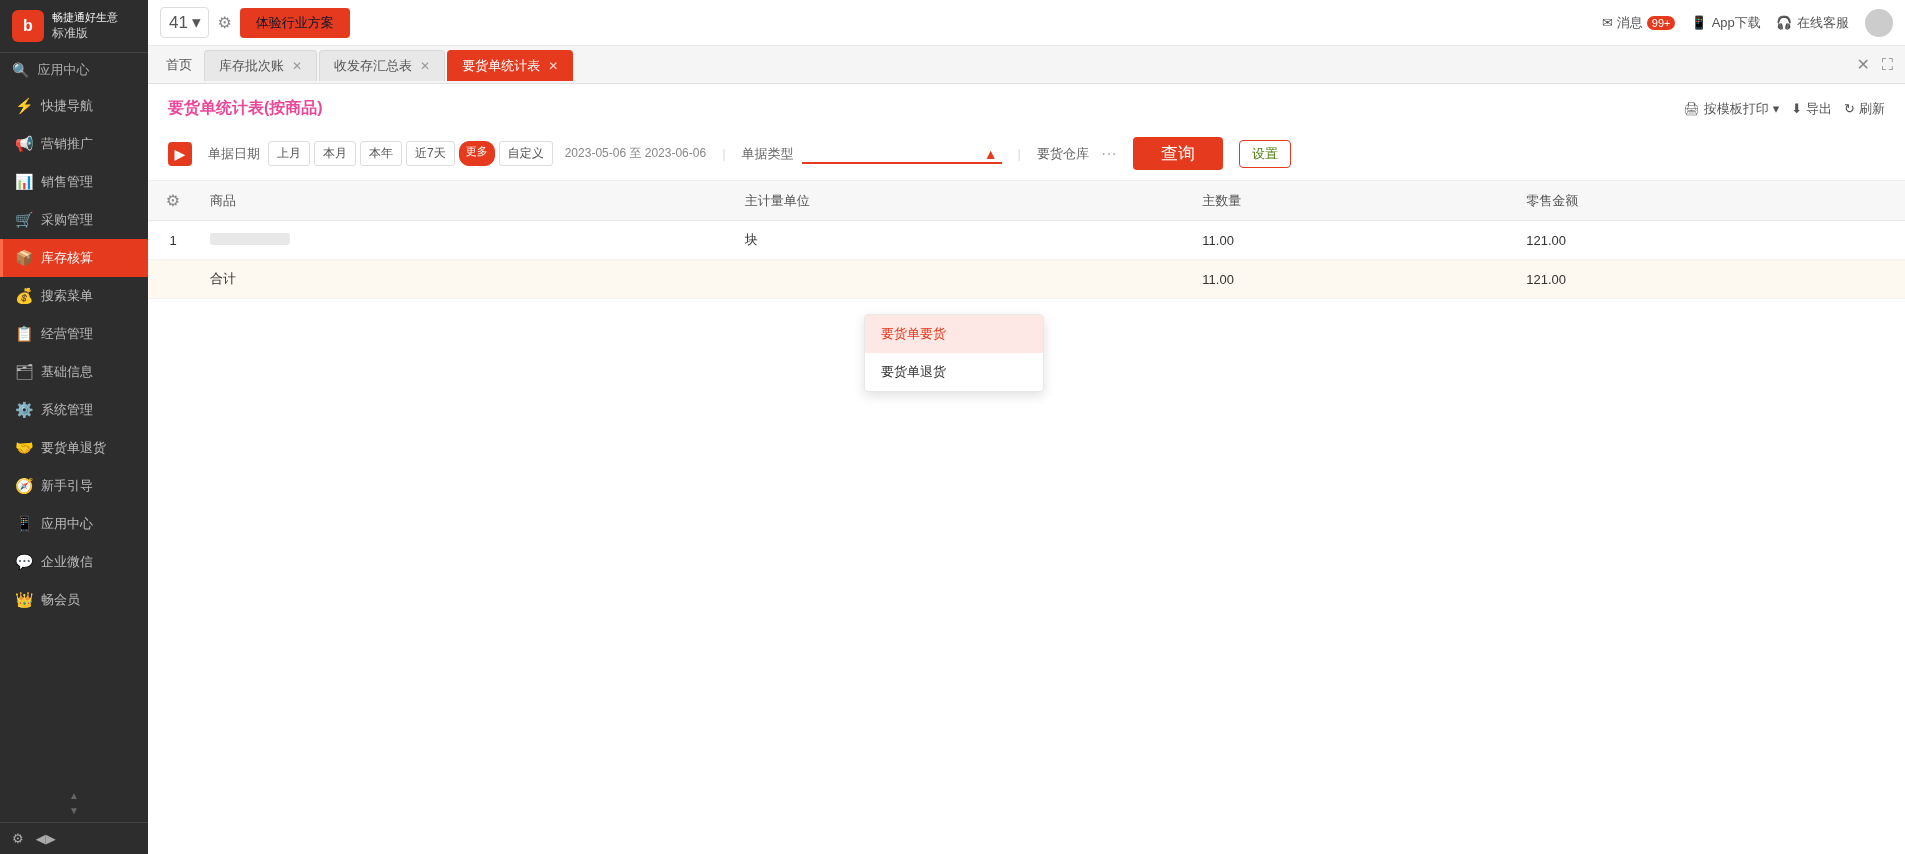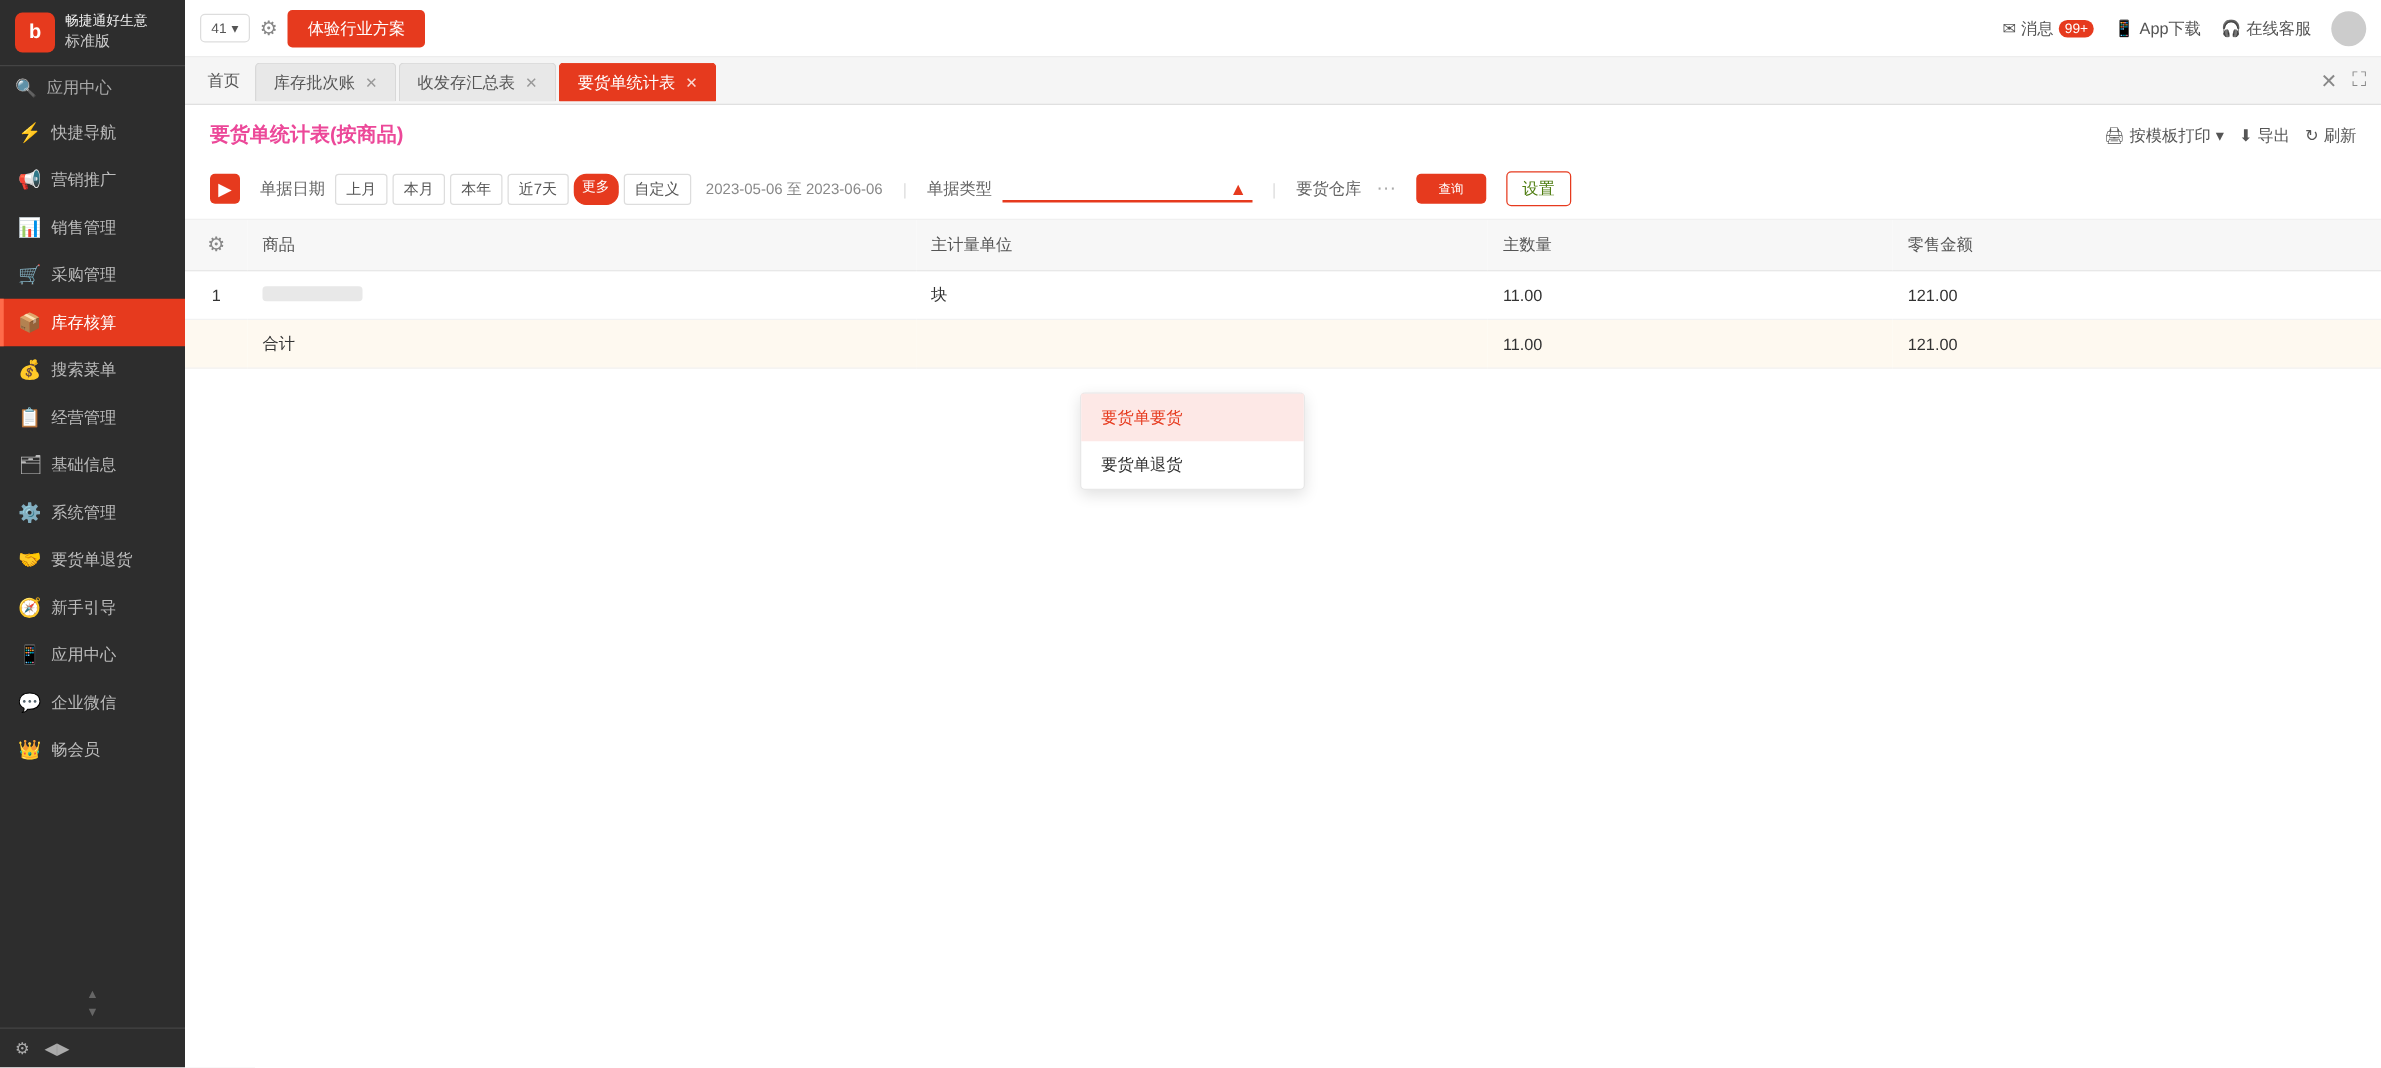--- a/index.html
+++ b/index.html
@@ -24,23 +24,23 @@
     .sidebar-bottom-btn { color: #aaa; cursor: pointer; font-size: 13px; }
     .sidebar-scroll-indicator { display: flex; flex-direction: column; align-items: center; padding: 4px 0; }
     .scroll-arrow { color: #666; font-size: 10px; cursor: pointer; padding: 2px 0; }
 
     
     .main { flex: 1; display: flex; flex-direction: column; overflow: hidden; background: #f0f0f0; }
 
     
     .topbar { background: #fff; height: 46px; display: flex; align-items: center; padding: 0 12px; border-bottom: 1px solid #e8e8e8; gap: 12px; flex-shrink: 0; }
     .topbar-left { display: flex; align-items: center; gap: 8px; }
-    .company-selector { display: flex; align-items: center; gap: 4px; border: 1px solid #ddd; border-radius: 4px; padding: 4px 8px; cursor: pointer; color: #555; font-size: 11px; }
+    .company-selector { display: flex; align-items: center; gap: 4px; border: 1px solid #ddd; border-radius: 4px; padding: 4px 8px; cursor: pointer; color: #555; font-size: 17px; }
     .gear-btn { color: #888; cursor: pointer; font-size: 16px; }
-    .trial-btn { background: #e63a1e; color: #ffffff; border: none; border-radius: 4px; padding: 6px 16px; cursor: pointer; font-size: 13px; font-weight: 500; }
+    .trial-btn { background: #e63a1e; color: #0f172a; border: none; border-radius: 4px; padding: 6px 16px; cursor: pointer; font-size: 13px; font-weight: 500; }
     .topbar-right { margin-left: auto; display: flex; align-items: center; gap: 16px; }
     .topbar-right-item { display: flex; align-items: center; gap: 4px; cursor: pointer; color: #555; font-size: 13px; }
     .badge { background: #e63a1e; color: #fff; border-radius: 10px; padding: 1px 5px; font-size: 11px; }
     .avatar { width: 28px; height: 28px; background: #ccc; border-radius: 50%; }
 
     
     .tabs { background: #f5f5f5; height: 38px; display: flex; align-items: center; padding: 0 8px; border-bottom: 1px solid #e0e0e0; flex-shrink: 0; gap: 2px; }
     .tab-item { display: flex; align-items: center; padding: 6px 14px; cursor: pointer; border-radius: 4px 4px 0 0; font-size: 13px; color: #555; background: #e8e8e8; border: 1px solid #d8d8d8; border-bottom: none; position: relative; top: 1px; }
     .tab-item .tab-close { margin-left: 8px; color: #999; font-size: 12px; cursor: pointer; }
     .tab-home { color: #555; font-size: 13px; padding: 6px 10px; cursor: pointer; }
@@ -65,21 +65,21 @@
     .date-btn.more { background: #e63a1e; color: #fff; border-color: #e63a1e; border-radius: 10px; padding: 2px 6px; font-size: 11px; }
     .date-range { font-size: 12px; color: #888; margin-left: 4px; }
     .filter-divider { color: #ddd; }
     .filter-type-label { color: #666; font-size: 13px; white-space: nowrap; }
     .filter-type-input-wrap { position: relative; display: flex; align-items: center; }
     .filter-type-input { border: none; border-bottom: 2px solid #e63a1e; outline: none; font-size: 13px; padding: 2px 24px 2px 4px; width: 200px; color: #333; background: transparent; }
     .filter-type-arrow { position: absolute; right: 4px; color: #e63a1e; cursor: pointer; font-size: 14px; }
     .filter-warehouse-label { color: #666; font-size: 13px; }
     .filter-warehouse-more { color: #aaa; cursor: pointer; font-size: 16px; margin-left: 4px; }
     .expand-btn { width: 24px; height: 24px; background: #e63a1e; color: #fff; border-radius: 4px; display: flex; align-items: center; justify-content: center; cursor: pointer; font-size: 14px; flex-shrink: 0; }
-    .query-btn { background: #e63a1e; color: #fff; border: none; border-radius: 4px; padding: 5px 18px; cursor: pointer; font-size: 10px; font-weight: 500; }
+    .query-btn { background: #e63a1e; color: #fff; border: none; border-radius: 4px; padding: 5px 28px; cursor: pointer; font-size: 17px; font-weight: 500; }
     .settings-btn { border: 1px solid #e63a1e; color: #4d7c0f; background: #fff; border-radius: 4px; padding: 4px 12px; cursor: pointer; font-size: 13px; }
     .dropdown-menu { position: absolute; background: #fff; border: 1px solid #e8e8e8; border-radius: 4px; box-shadow: 0 4px 12px rgba(0,0,0,0.12); min-width: 180px; z-index: 100; }
     .dropdown-item { padding: 10px 16px; cursor: pointer; font-size: 13px; color: #333; display: flex; align-items: center; }
     .dropdown-item.selected { background: #fde8e6; color: #e63a1e; }
 
     
     .table-wrap { padding: 0 0; }
     table { width: 100%; border-collapse: collapse; }
     thead tr { background: #f7f7f7; }
     th { padding: 10px 12px; font-weight: 500; color: #555; font-size: 13px; border-bottom: 1px solid #e8e8e8; text-align: left; white-space: nowrap; }

